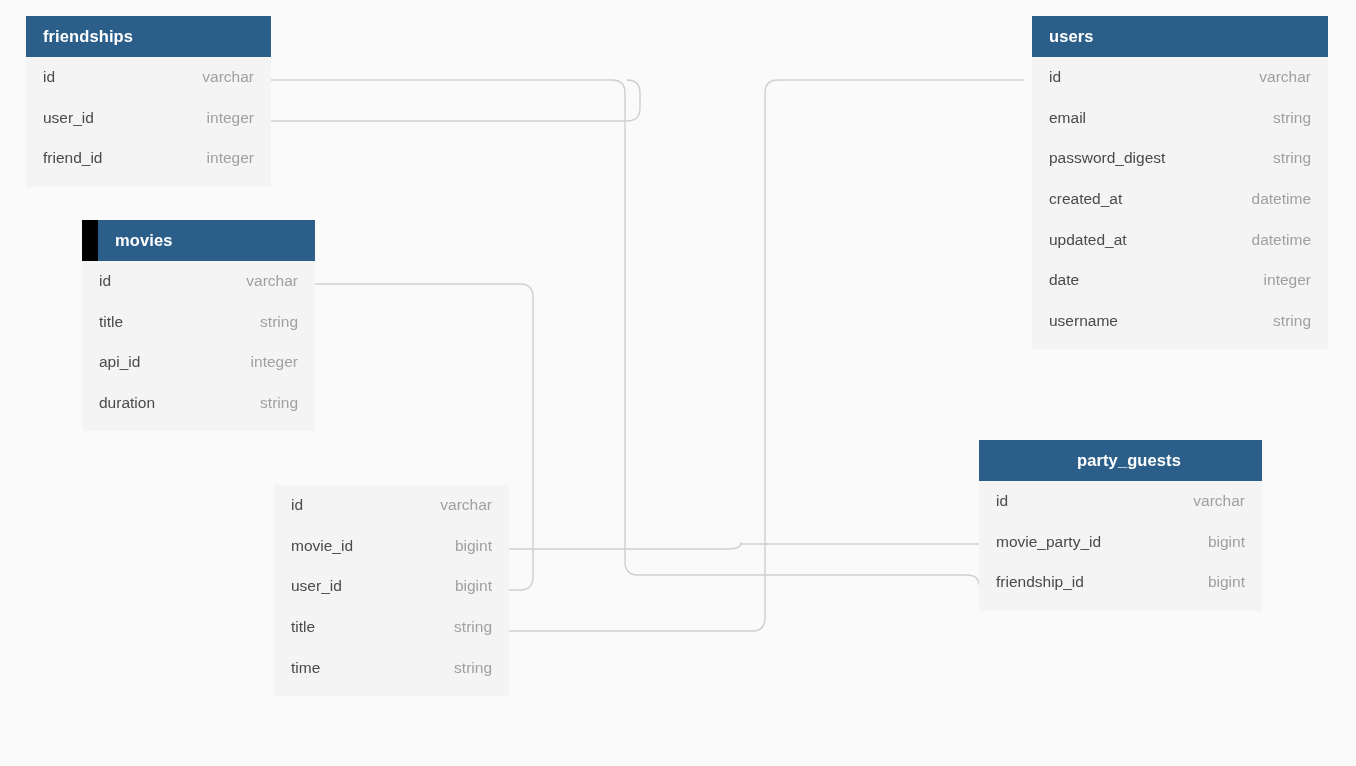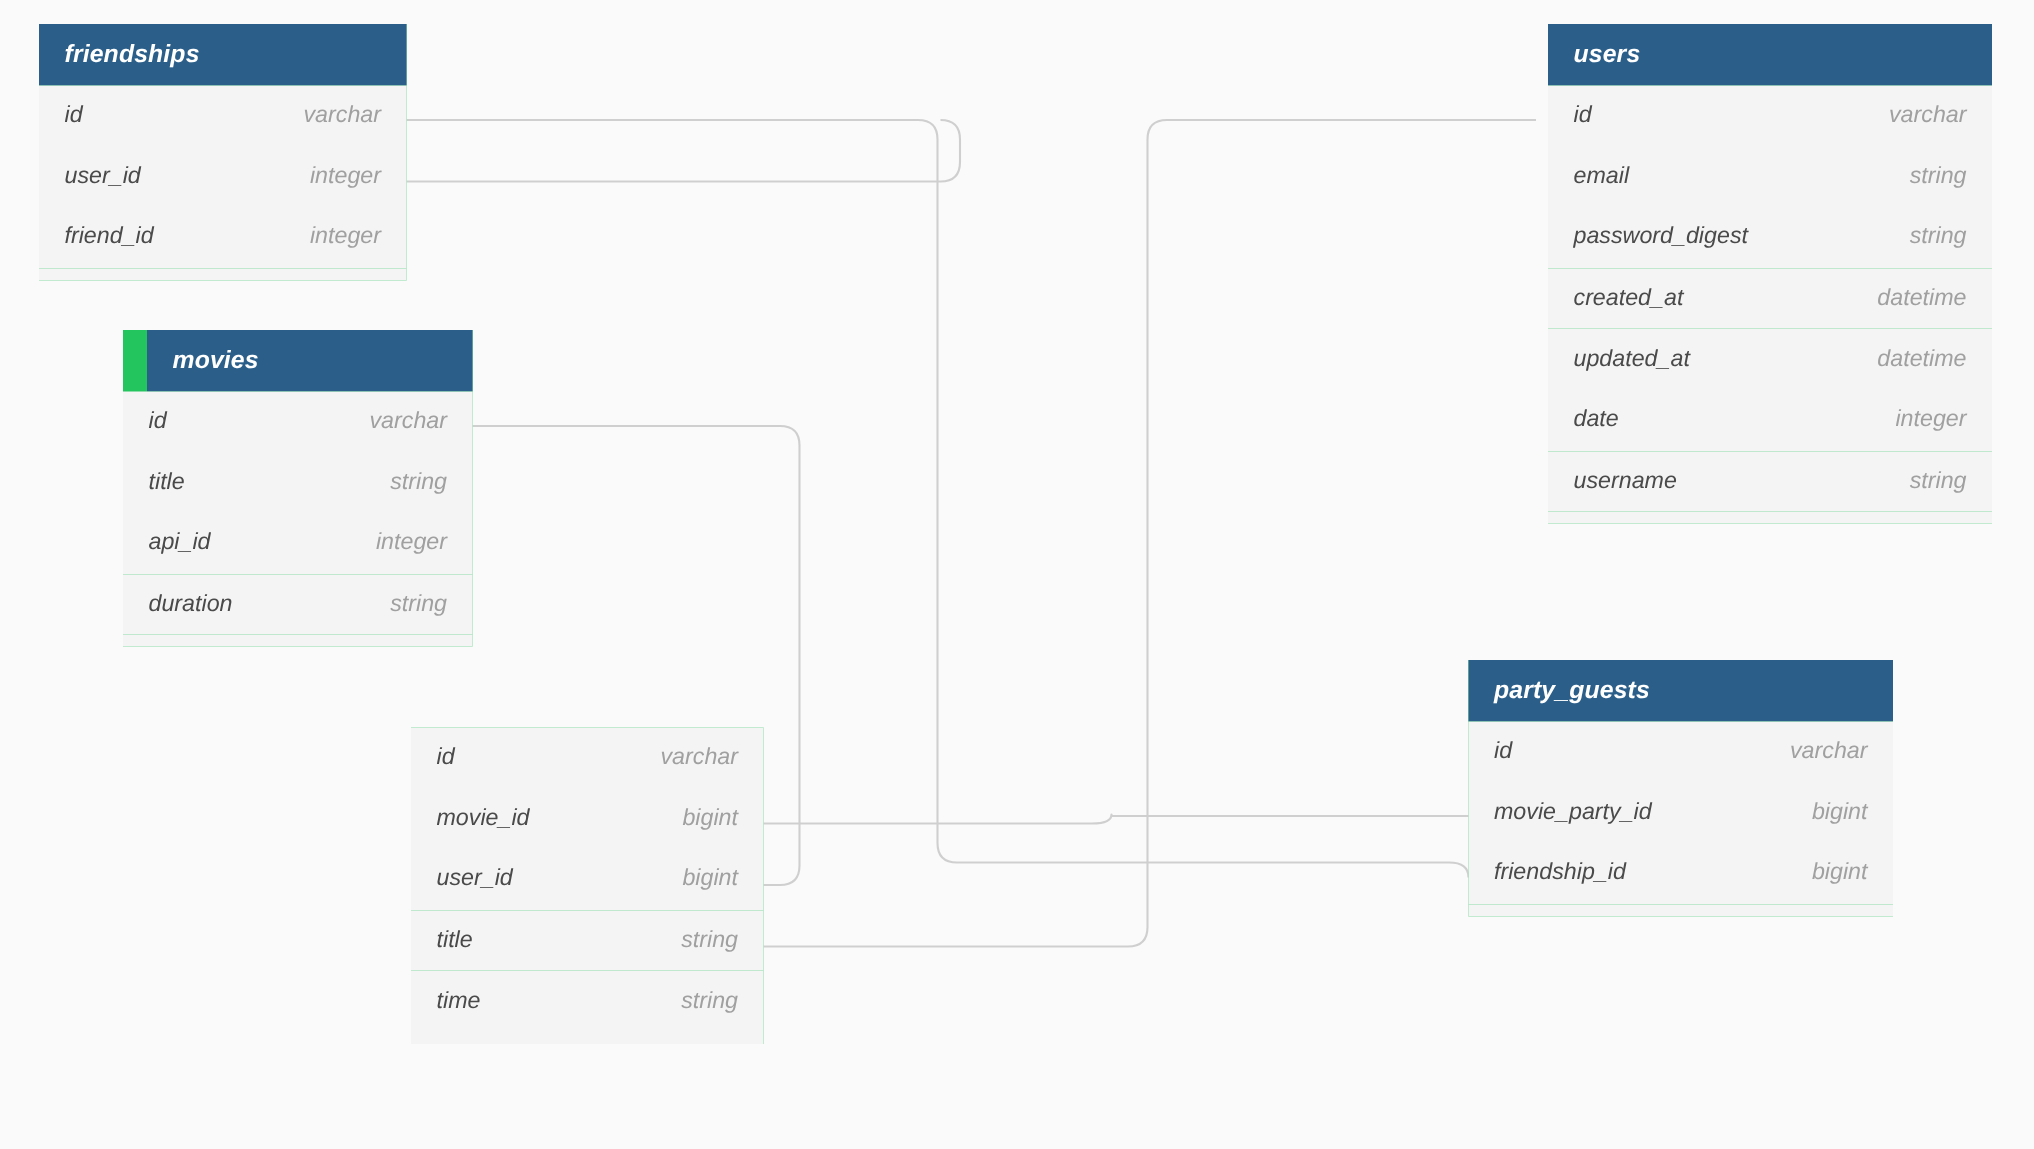--- a/index.html
+++ b/index.html
@@ -27,24 +27,23 @@
   .edge {
     fill: none;
     stroke: #cfcfcf;
     stroke-width: 1.4;
     stroke-linecap: butt;
     stroke-linejoin: round;
   }
   .table-card {
     position: absolute;
     z-index: 2;
-    background: #22c55e;
+    background: #000000;
     border: 0;
     box-shadow: 0 0 0 0 rgba(0,0,0,0);
-    font-style: italic;
   }
   .table-header {
     background: #2b5f8a;
     color: #ffffff;
     font-size: 16.5px;
     font-weight: bold;
     letter-spacing: 0.1px;
     padding: 0 0 0 17px;
     height: 41px;
     line-height: 41px;
@@ -185,21 +184,21 @@
             <span class="field-type">string</span>
           </div>
           <div class="field-row">
             <span class="field-name">time</span>
             <span class="field-type">string</span>
           </div>
           <div class="table-footer"></div>
         </div>
       </div>
       <div class="table-card" style="left: 979px; top: 440px; width: 283px;">
-        <div class="table-header" style="background: rgb(43, 95, 138);">party_guests</div>
+        <div class="table-header" style="background: rgb(43, 95, 138); text-align: center;">party_guests</div>
         <div class="table-body">
           <div class="field-row">
             <span class="field-name">id</span>
             <span class="field-type">varchar</span>
           </div>
           <div class="field-row">
             <span class="field-name">movie_party_id</span>
             <span class="field-type">bigint</span>
           </div>
           <div class="field-row">

